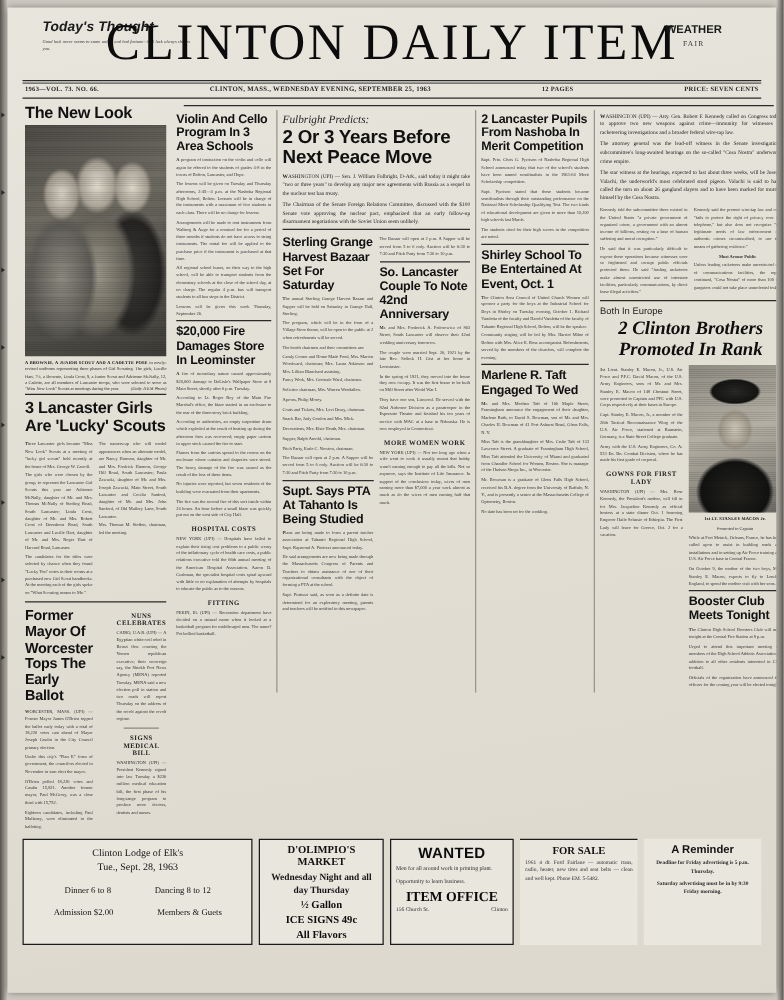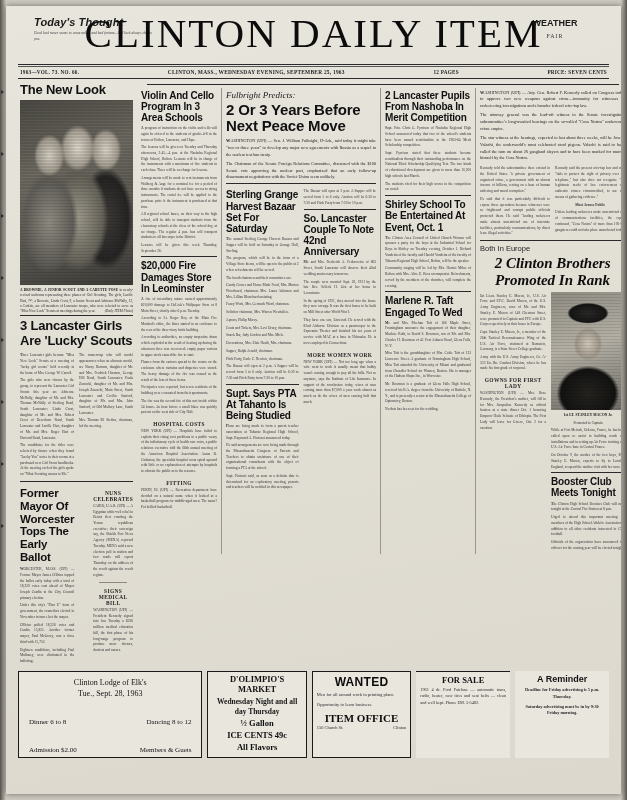--- a/index.html
+++ b/index.html
@@ -78,21 +78,21 @@
   .ads{display:flex;gap:5px;padding:4px 12px 0;align-items:stretch;}
   .ad{border:1.2px solid #1a1a1a;padding:3px 4px;background:#e9e6de;text-align:center;}
   .ad.polish{width:195px;}
   .ad.market{width:100px;}
   .ad.wanted{width:100px;}
   .ad.forsale{width:96px;border:none;border-top:1.4px solid #1a1a1a;}
   .ad.reminder{width:96px;border:none;}
   .polish-t{font-family:"Liberation Serif",serif;font-weight:bold;font-size:20px;letter-spacing:.5px;color:#0b0b0b;}
   .polish-s{font-size:8px;margin-top:3px;color:#141414;}
   .polish-d{font-size:8px;margin-top:2px;color:#141414;}
-  .polish-row{display:flex;justify-content:space-between;font-size:7px;margin-top:20px;padding:0 6px;color:#141414;gap:35px;}
+  .polish-row{display:flex;justify-content:center;font-size:7px;margin-top:10px;padding:0 6px;color:#141414;gap:35px;}
   .mk-t{font-family:"Liberation Serif",serif;font-weight:bold;font-size:8.5px;line-height:1.15;color:#101010;}
   .mk-l{font-size:7.5px;font-weight:bold;margin-top:3px;line-height:1.25;color:#141414;}
   .mk-ice{font-family:"Liberation Serif",serif;font-weight:bold;font-size:8.5px;margin-top:2px;color:#0e0e0e;}
   .wt-t{font-family:"Liberation Sans",serif;font-weight:bold;font-size:12px;color:#0c0c0c;letter-spacing:.3px;}
   .wt-b{font-size:4.6px;text-align:left;line-height:1.5;margin-top:3px;color:#2e2e2e;}
   .wt-o{font-family:"Liberation Serif",serif;font-weight:bold;font-size:11px;margin-top:3px;color:#0b0b0b;}
   .wt-a{display:flex;justify-content:space-between;font-size:4.4px;margin-top:1px;color:#2a2a2a;}
   .fs-t{font-family:"Liberation Serif",serif;font-weight:bold;font-size:8.5px;text-align:center;color:#101010;}
   .fs-b{font-size:4.3px;line-height:1.55;text-align:justify;margin-top:2px;color:#2e2e2e;}
   .rm-t{font-family:"Liberation Sans",sans-serif;font-size:9px;font-weight:bold;text-align:center;color:#111;}
@@ -335,21 +335,21 @@
         </div>
         <div class="polish-row">
           <span>Admission $2.00</span>
           <span>Members &amp; Guets</span>
         </div>
       </div>
       <div class="ad market">
         <div class="mk-t">D'OLIMPIO'S MARKET</div>
         <div class="mk-l">Wednesday Night and all day Thursday</div>
         <div class="mk-ice">½ Gallon</div>
-        <div class="mk-ice">ICE CENTS 49c</div>
+        <div class="mk-ice">ICE SIGNS 49c</div>
         <div class="mk-ice">All Flavors</div>
       </div>
       <div class="ad wanted">
         <div class="wt-t">WANTED</div>
         <div class="wt-b">Men for all around work in printing plant.</div>
         <div class="wt-b">Opportunity to learn business.</div>
         <div class="wt-o">ITEM OFFICE</div>
         <div class="wt-a">
           <span>156 Church St.</span>
           <span>Clinton</span>

